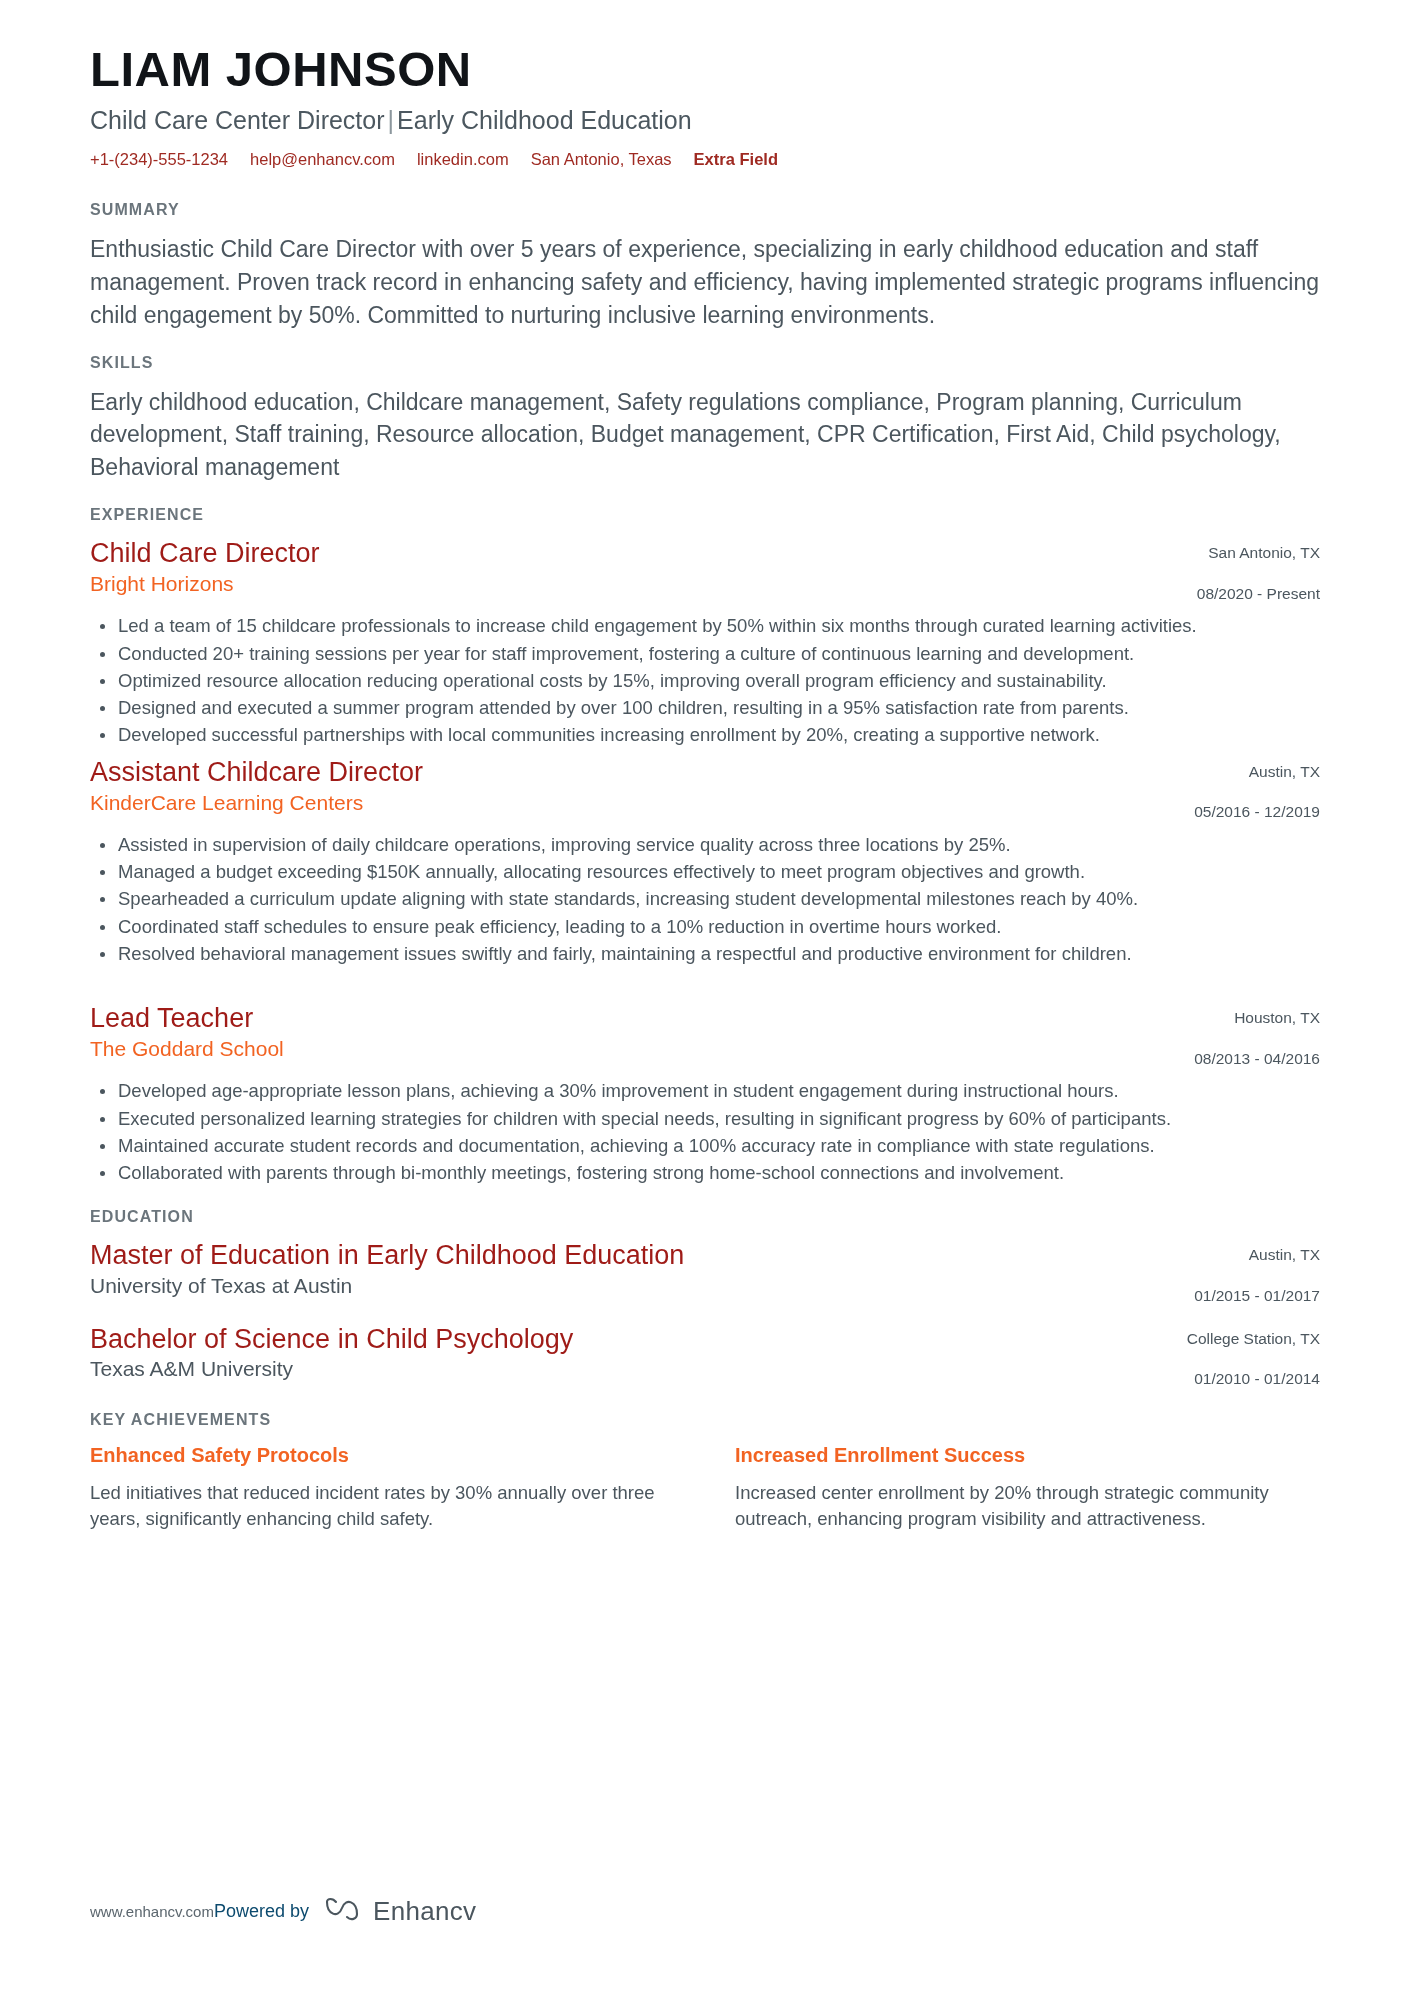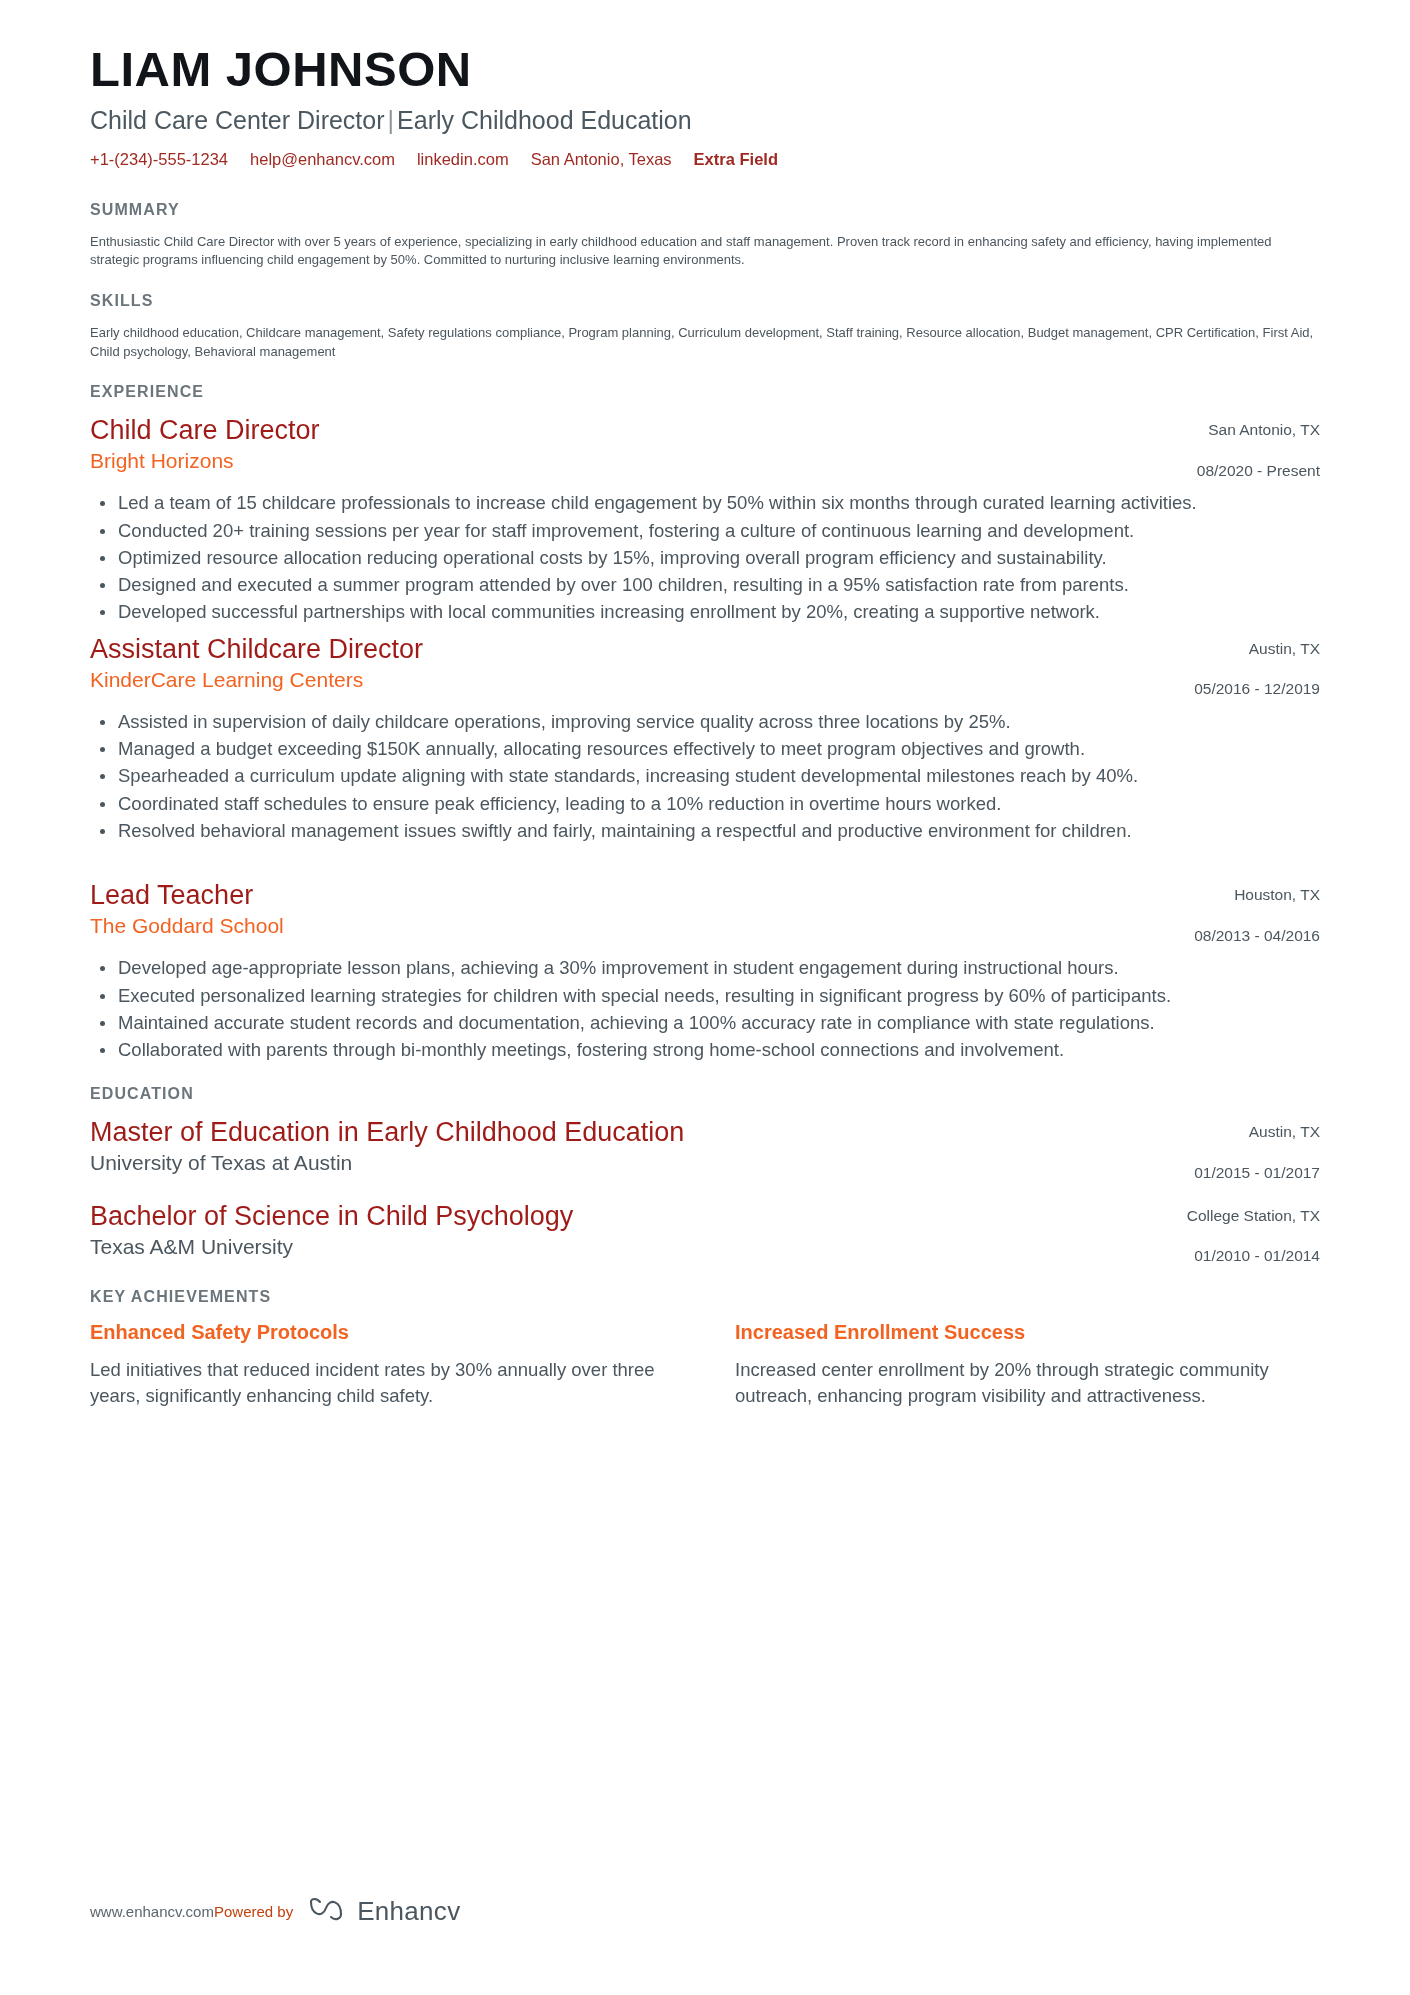--- a/index.html
+++ b/index.html
@@ -61,21 +61,21 @@
   .section-title {
     font-size: 16px;
     font-weight: bold;
     letter-spacing: 1.1px;
     color: #6b757c;
     text-transform: uppercase;
     margin: 22px 0 14px 0;
   }
 
   .body-text {
-    font-size: 13px;
+    font-size: 23px;
     line-height: 1.43;
     color: #4b565e;
     margin: 0 0 6px 0;
   }
 
   
   .entry { margin-bottom: 8px; }
   .entry-head {
     display: flex;
     justify-content: space-between;
@@ -171,22 +171,22 @@
   .footer-url {
     font-size: 15px;
     color: #5b666e;
   }
   .footer-right {
     display: flex;
     align-items: center;
     gap: 14px;
   }
   .powered-by {
-    font-size: 15px;
-    color: #c2410c;
+    font-size: 18px;
+    color: #0c4a6e;
   }
   .brand {
     display: flex;
     align-items: center;
     gap: 10px;
   }
   .brand-name {
     font-size: 26px;
     color: #4b565e;
     letter-spacing: 0.3px;

